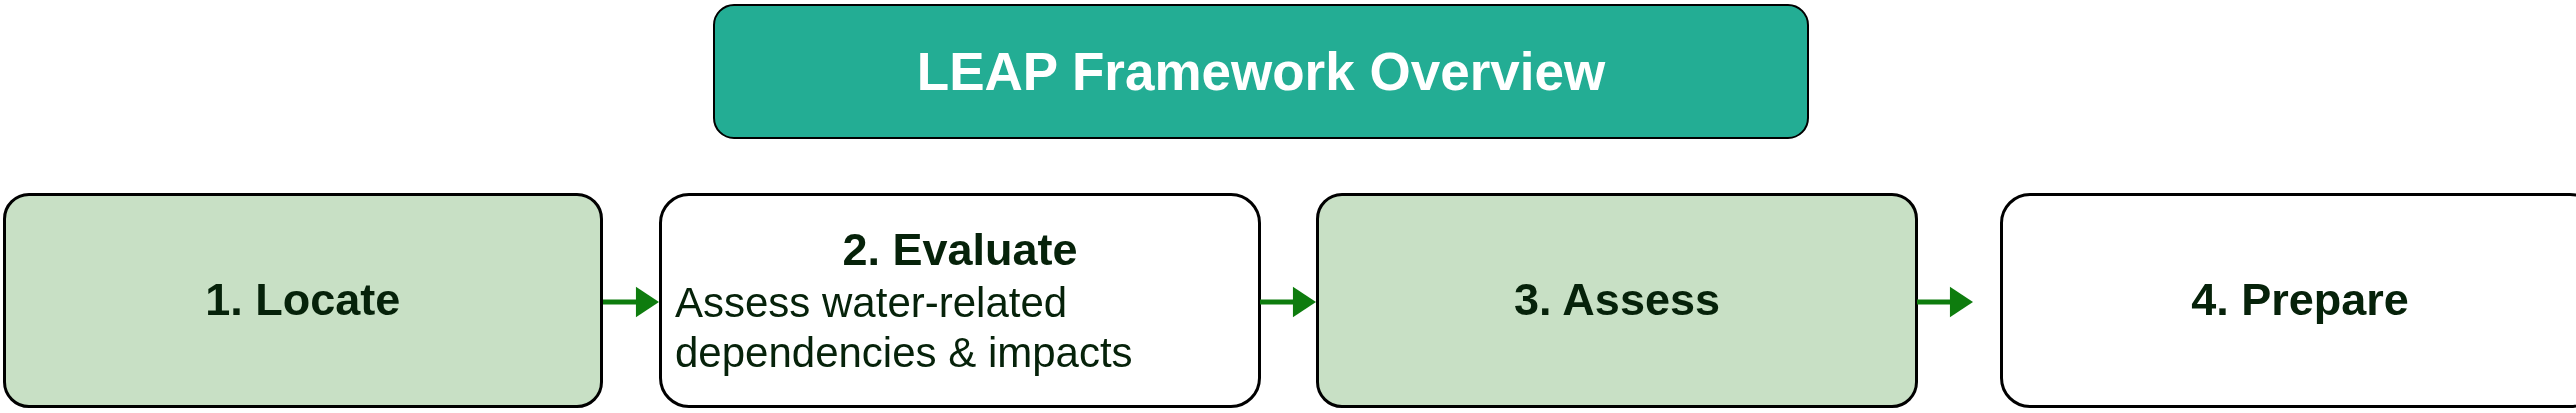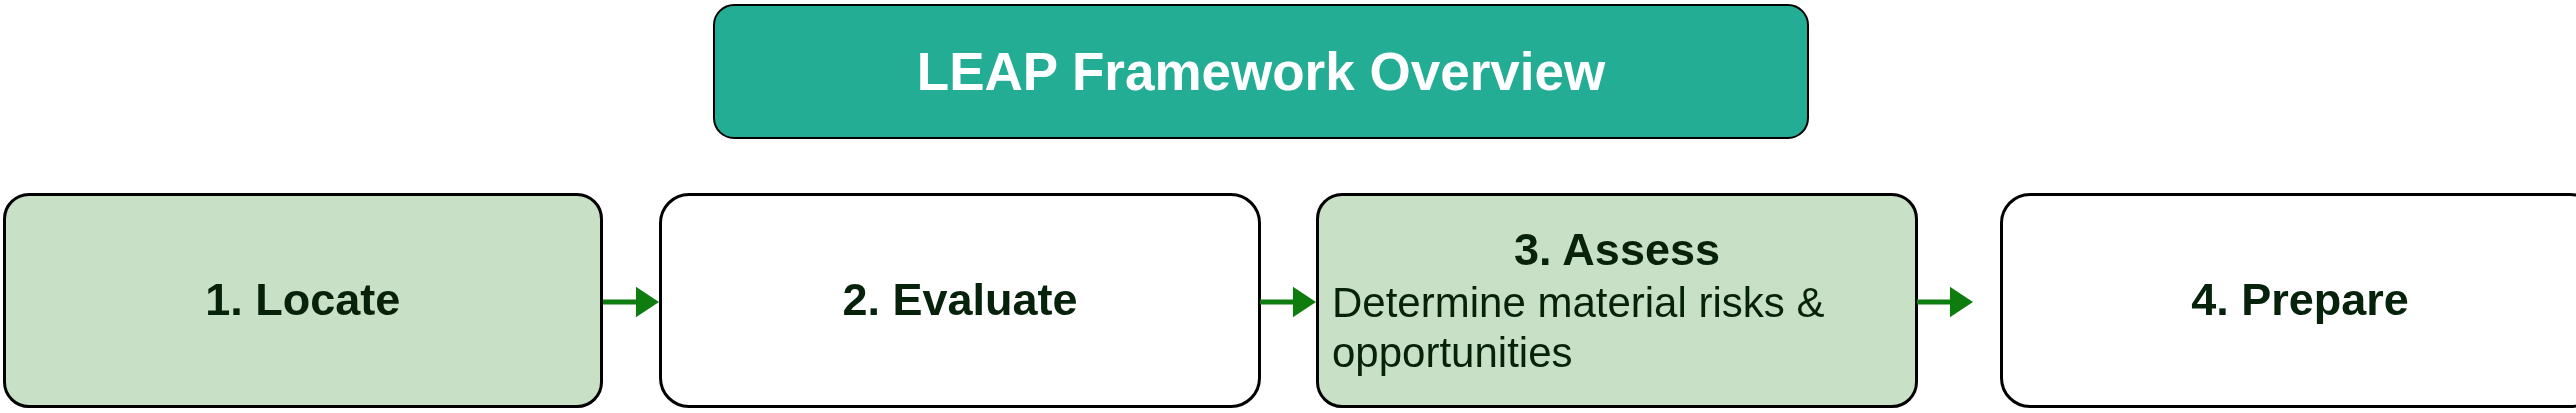--- a/index.html
+++ b/index.html
@@ -103,32 +103,32 @@
 
   <div id="arrow-1" class="flow-arrow">
     <svg viewBox="0 0 102 110" preserveAspectRatio="none" aria-hidden="true">
       <line x1="0" y1="55" x2="64" y2="55" stroke-width="9" stroke="#0e7c0e"></line>
       <polygon points="60,27 60,83 102,55" fill="#0e7c0e"></polygon>
     </svg>
   </div>
 
   <div id="step-2" class="step-box plain">
     <div class="step-heading">2. Evaluate</div>
+    <div class="step-description">Assess water-related dependencies &amp; impacts</div>
   </div>
 
   <div id="arrow-2" class="flow-arrow">
     <svg viewBox="0 0 102 110" preserveAspectRatio="none" aria-hidden="true">
       <line x1="0" y1="55" x2="64" y2="55" stroke-width="9" stroke="#0e7c0e"></line>
       <polygon points="60,27 60,83 102,55" fill="#0e7c0e"></polygon>
     </svg>
   </div>
 
   <div id="step-3" class="step-box highlight">
     <div class="step-heading">3. Assess</div>
-    <div class="step-description">Determine material risks &amp; opportunities</div>
   </div>
 
   <div id="arrow-3" class="flow-arrow">
     <svg viewBox="0 0 102 110" preserveAspectRatio="none" aria-hidden="true">
       <line x1="0" y1="55" x2="64" y2="55" stroke-width="9" stroke="#0e7c0e"></line>
       <polygon points="60,27 60,83 102,55" fill="#0e7c0e"></polygon>
     </svg>
   </div>
 
   <div id="step-4" class="step-box plain">

